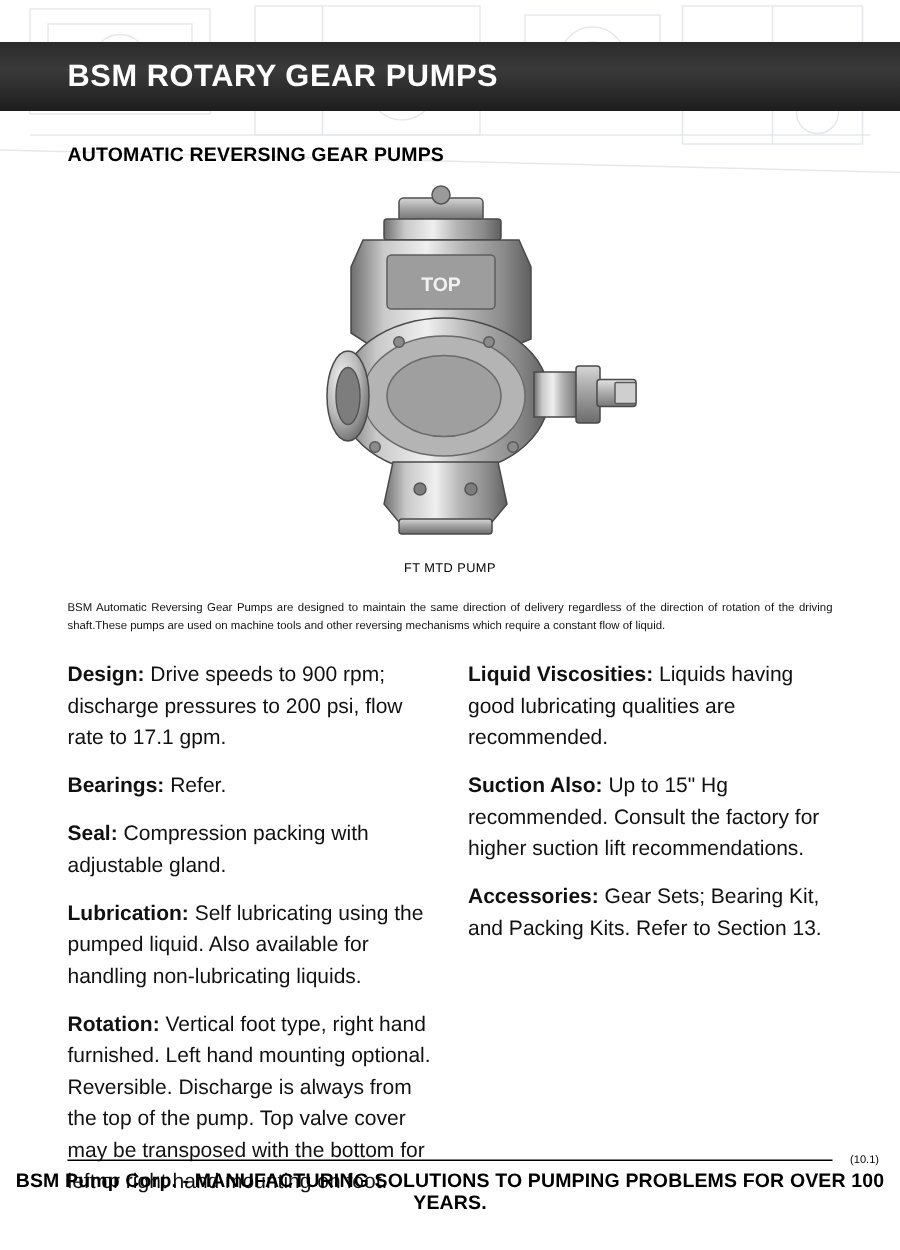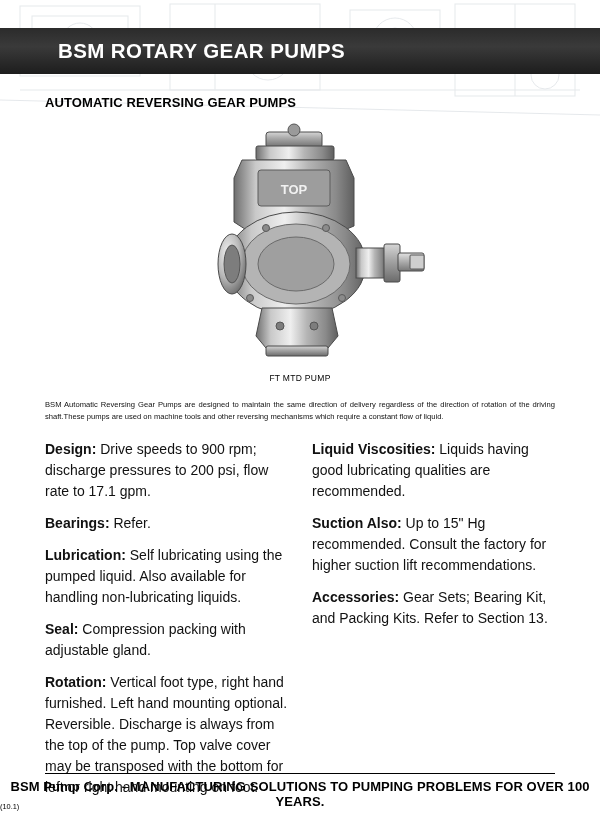--- a/index.html
+++ b/index.html
@@ -40,21 +40,21 @@
     height: 46px;
     background: linear-gradient(to bottom, #2b2b2b 0%, #3a3a3a 40%, #1d1d1d 100%);
     display: flex;
     align-items: center;
   }
   .header-title {
     color: #ffffff;
     font-size: 20.5px;
     font-weight: bold;
     letter-spacing: 0.4px;
-    margin-left: 58px;
+    margin-left: 45px;
     font-family: "Liberation Sans", sans-serif;
   }
   .content {
     position: absolute;
     top: 95px;
     left: 45px;
     width: 510px;
   }
   .section-title {
     font-size: 13px;
@@ -109,24 +109,24 @@
     top: 779px;
     left: 0;
     width: 600px;
     text-align: center;
     font-size: 13px;
     font-weight: bold;
     letter-spacing: 0.1px;
   }
   .page-number {
     position: absolute;
-    top: 802px;
+    top: 768px;
     left: 0;
     width: 586px;
-    text-align: left;
+    text-align: right;
     font-size: 7.4px;
   }
   .pump-svg { display: block; margin: 0 auto; }
 </style>
 </head>
 <body>
 
 <div class="page">
 
   <div class="blueprint">
@@ -221,22 +221,22 @@
       </svg>
       <div class="figure-caption">FT MTD PUMP</div>
     </div>
 
     <div class="intro">BSM Automatic Reversing Gear Pumps are designed to maintain the same direction of delivery regardless of the direction of rotation of the driving shaft.These pumps are used on machine tools and other reversing mechanisms which require a constant flow of liquid.</div>
 
     <div class="columns">
       <div class="col">
         <div class="spec"><b>Design:</b><span> Drive speeds to 900 rpm; discharge pressures to 200 psi, flow rate to 17.1 gpm.</span></div>
         <div class="spec"><b>Bearings:</b><span> Refer.</span></div>
+        <div class="spec"><b>Seal:</b><span> Compression packing with adjustable gland.</span></div>
         <div class="spec"><b>Lubrication:</b><span> Self lubricating using the pumped liquid. Also available for handling non-lubricating liquids.</span></div>
-        <div class="spec"><b>Seal:</b><span> Compression packing with adjustable gland.</span></div>
         <div class="spec"><b>Rotation:</b><span> Vertical foot type, right hand furnished. Left hand mounting optional. Reversible. Discharge is always from the top of the pump. Top valve cover may be transposed with the bottom for left or right hand mounting on foot.</span></div>
       </div>
       <div class="col">
         <div class="spec"><b>Liquid Viscosities:</b><span> Liquids having good lubricating qualities are recommended.</span></div>
         <div class="spec"><b>Suction Also:</b><span> Up to 15" Hg recommended. Consult the factory for higher suction lift recommendations.</span></div>
         <div class="spec"><b>Accessories:</b><span> Gear Sets; Bearing Kit, and Packing Kits. Refer to Section 13.</span></div>
       </div>
     </div>
 
   </div>

